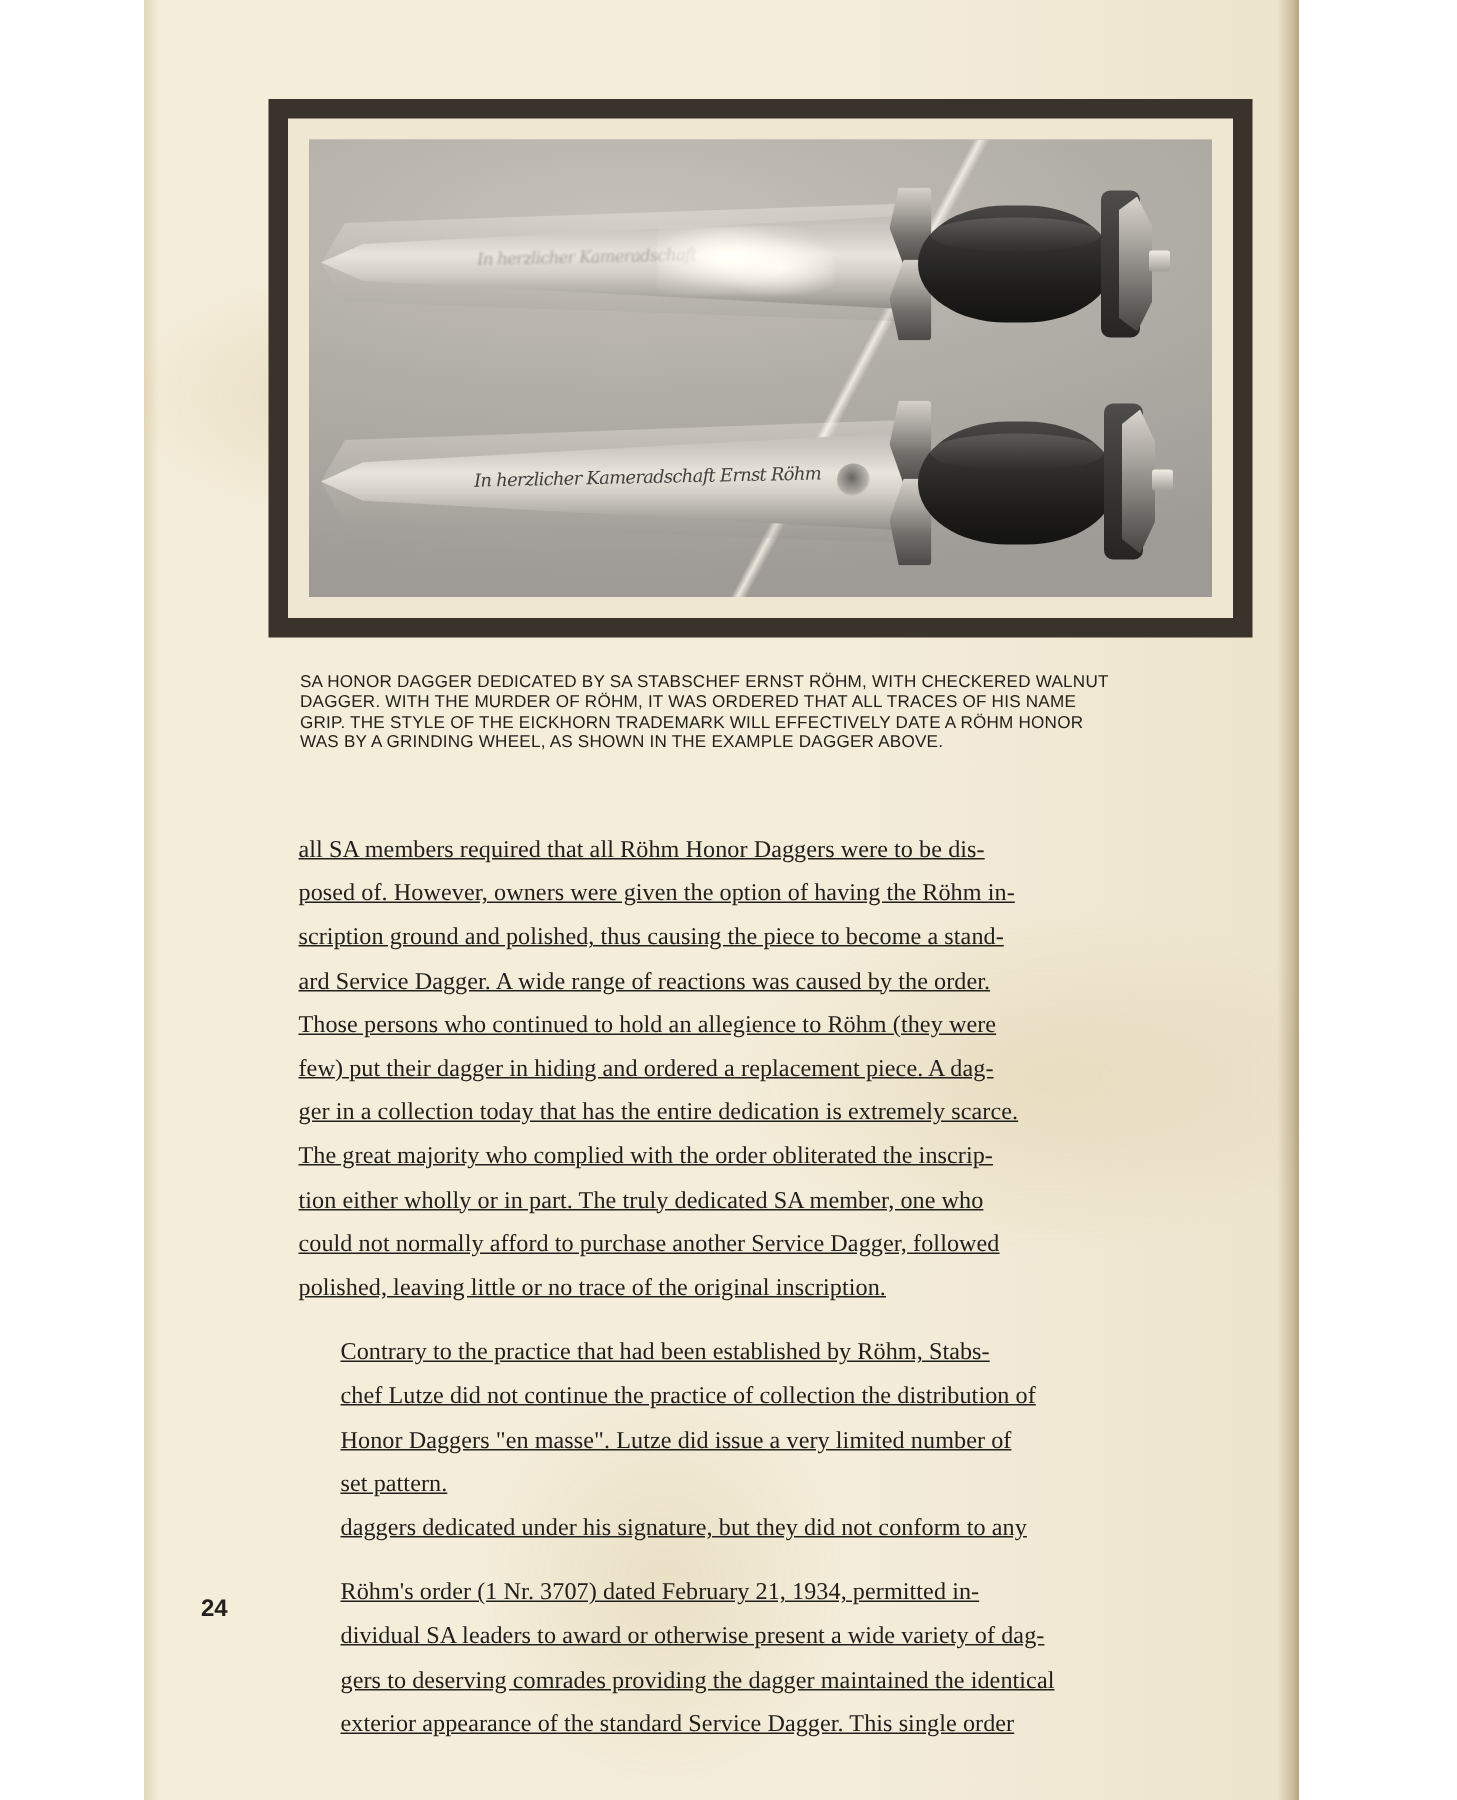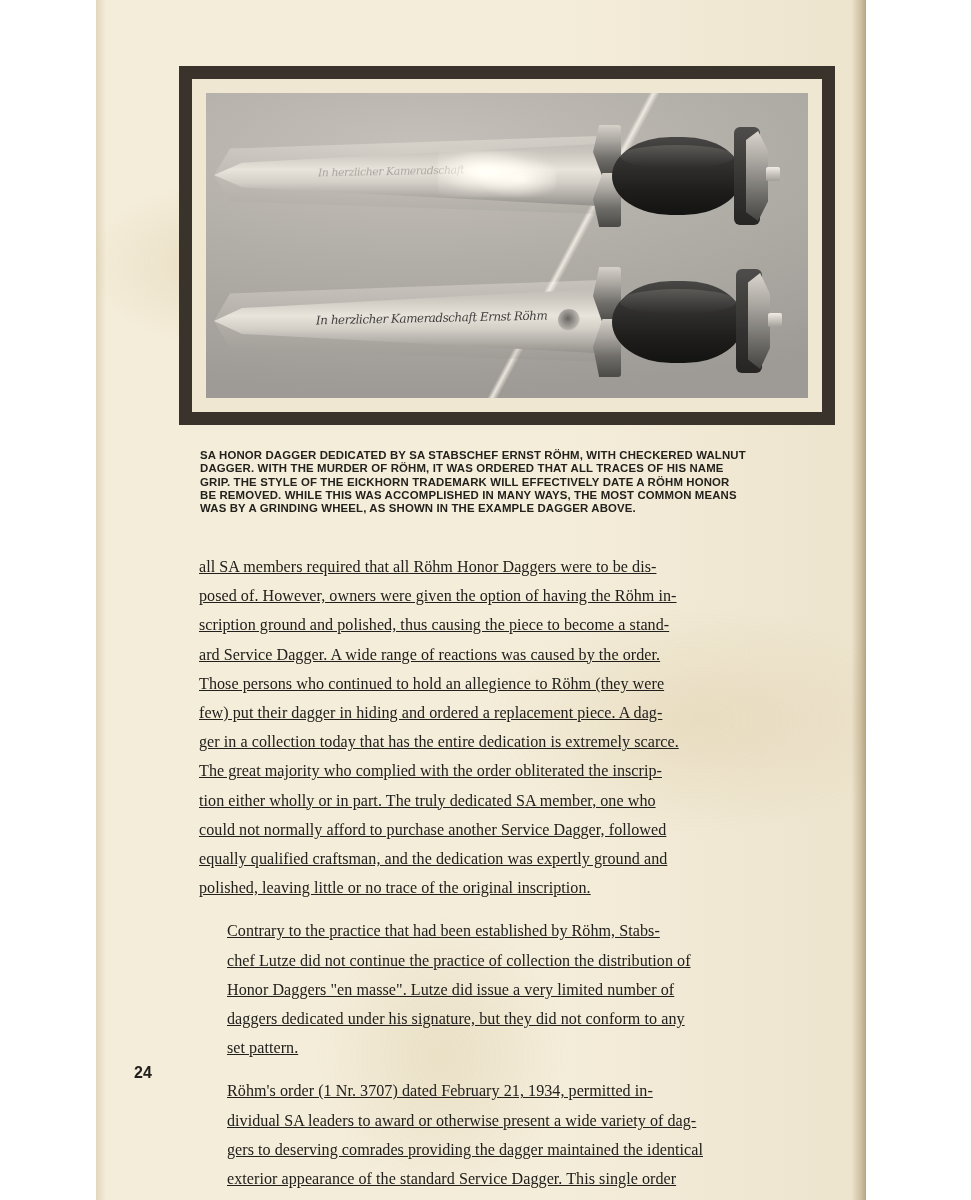--- a/index.html
+++ b/index.html
@@ -192,21 +192,21 @@
     background: radial-gradient(circle at 45% 42%, rgba(60,57,50,0.75), rgba(60,57,50,0.25) 60%, rgba(60,57,50,0) 72%);
   }
 
   
   .caption {
     position: absolute;
     left: 104px;   
     top: 449px;
     width: 650px;
     font-family: "Liberation Sans", sans-serif;
-    font-weight: bold;
+    font-weight: normal;
     font-size: 11.4px;
     line-height: 13.3px;
     letter-spacing: 0.15px;
     color: #23211c;
     text-transform: uppercase;
   }
   .caption div { white-space: nowrap; }
 
   
   .body {
@@ -273,47 +273,45 @@
           </div>
 
         </div>
       </div>
     </div>
 
     <div class="caption">
       <div>SA HONOR DAGGER DEDICATED BY SA STABSCHEF ERNST RÖHM, WITH CHECKERED WALNUT</div>
       <div>DAGGER. WITH THE MURDER OF RÖHM, IT WAS ORDERED THAT ALL TRACES OF HIS NAME</div>
       <div>GRIP. THE STYLE OF THE EICKHORN TRADEMARK WILL EFFECTIVELY DATE A RÖHM HONOR</div>
-      <div>BE REMOVED. WHILE THIS WAS ACCOMPLISHED IN MANY WAYS, THE MOST COMMON MEANS</div>
       <div>WAS BY A GRINDING WHEEL, AS SHOWN IN THE EXAMPLE DAGGER ABOVE.</div>
     </div>
 
     <div class="body">
 
       <p>
         <span class="ln">all SA members required that all Röhm Honor Daggers were to be dis-</span>
         <span class="ln">posed of.  However, owners were given the option of having the Röhm in-</span>
         <span class="ln">scription ground and polished, thus causing the piece to become a stand-</span>
         <span class="ln">ard Service Dagger.  A wide range of reactions was caused by the order.</span>
         <span class="ln">Those persons who continued to hold an allegience to Röhm (they were</span>
         <span class="ln">few) put their dagger in hiding and ordered a replacement piece.  A dag-</span>
         <span class="ln">ger in a collection today that has the entire dedication is extremely scarce.</span>
         <span class="ln">The great majority who complied with the order obliterated the inscrip-</span>
         <span class="ln">tion either wholly or in part.  The truly dedicated SA member, one who</span>
         <span class="ln">could not normally afford to purchase another Service Dagger, followed</span>
-        <span class="ln">equally qualified craftsman, and the dedication was expertly ground and</span>
         <span class="ln">polished, leaving little or no trace of the original inscription.</span>
       </p>
 
       <p class="gap">
         <span class="ln">      Contrary to the practice that had been established by Röhm,  Stabs-</span>
         <span class="ln">chef Lutze did not continue the practice of collection the distribution of</span>
         <span class="ln">Honor Daggers "en masse".   Lutze did issue a very limited number of</span>
+        <span class="ln">set pattern.</span>
         <span class="ln">daggers dedicated under his signature,  but they did not conform to any</span>
-        <span class="ln">set pattern.</span>
       </p>
 
       <p class="gap">
         <span class="ln">      Röhm's order (1 Nr. 3707) dated February 21,  1934,  permitted in-</span>
         <span class="ln">dividual SA leaders to award or otherwise present a wide variety of dag-</span>
         <span class="ln">gers to deserving comrades providing the dagger maintained the identical</span>
         <span class="ln">exterior appearance of the standard Service Dagger.  This single order</span>
       </p>
 
     </div>

